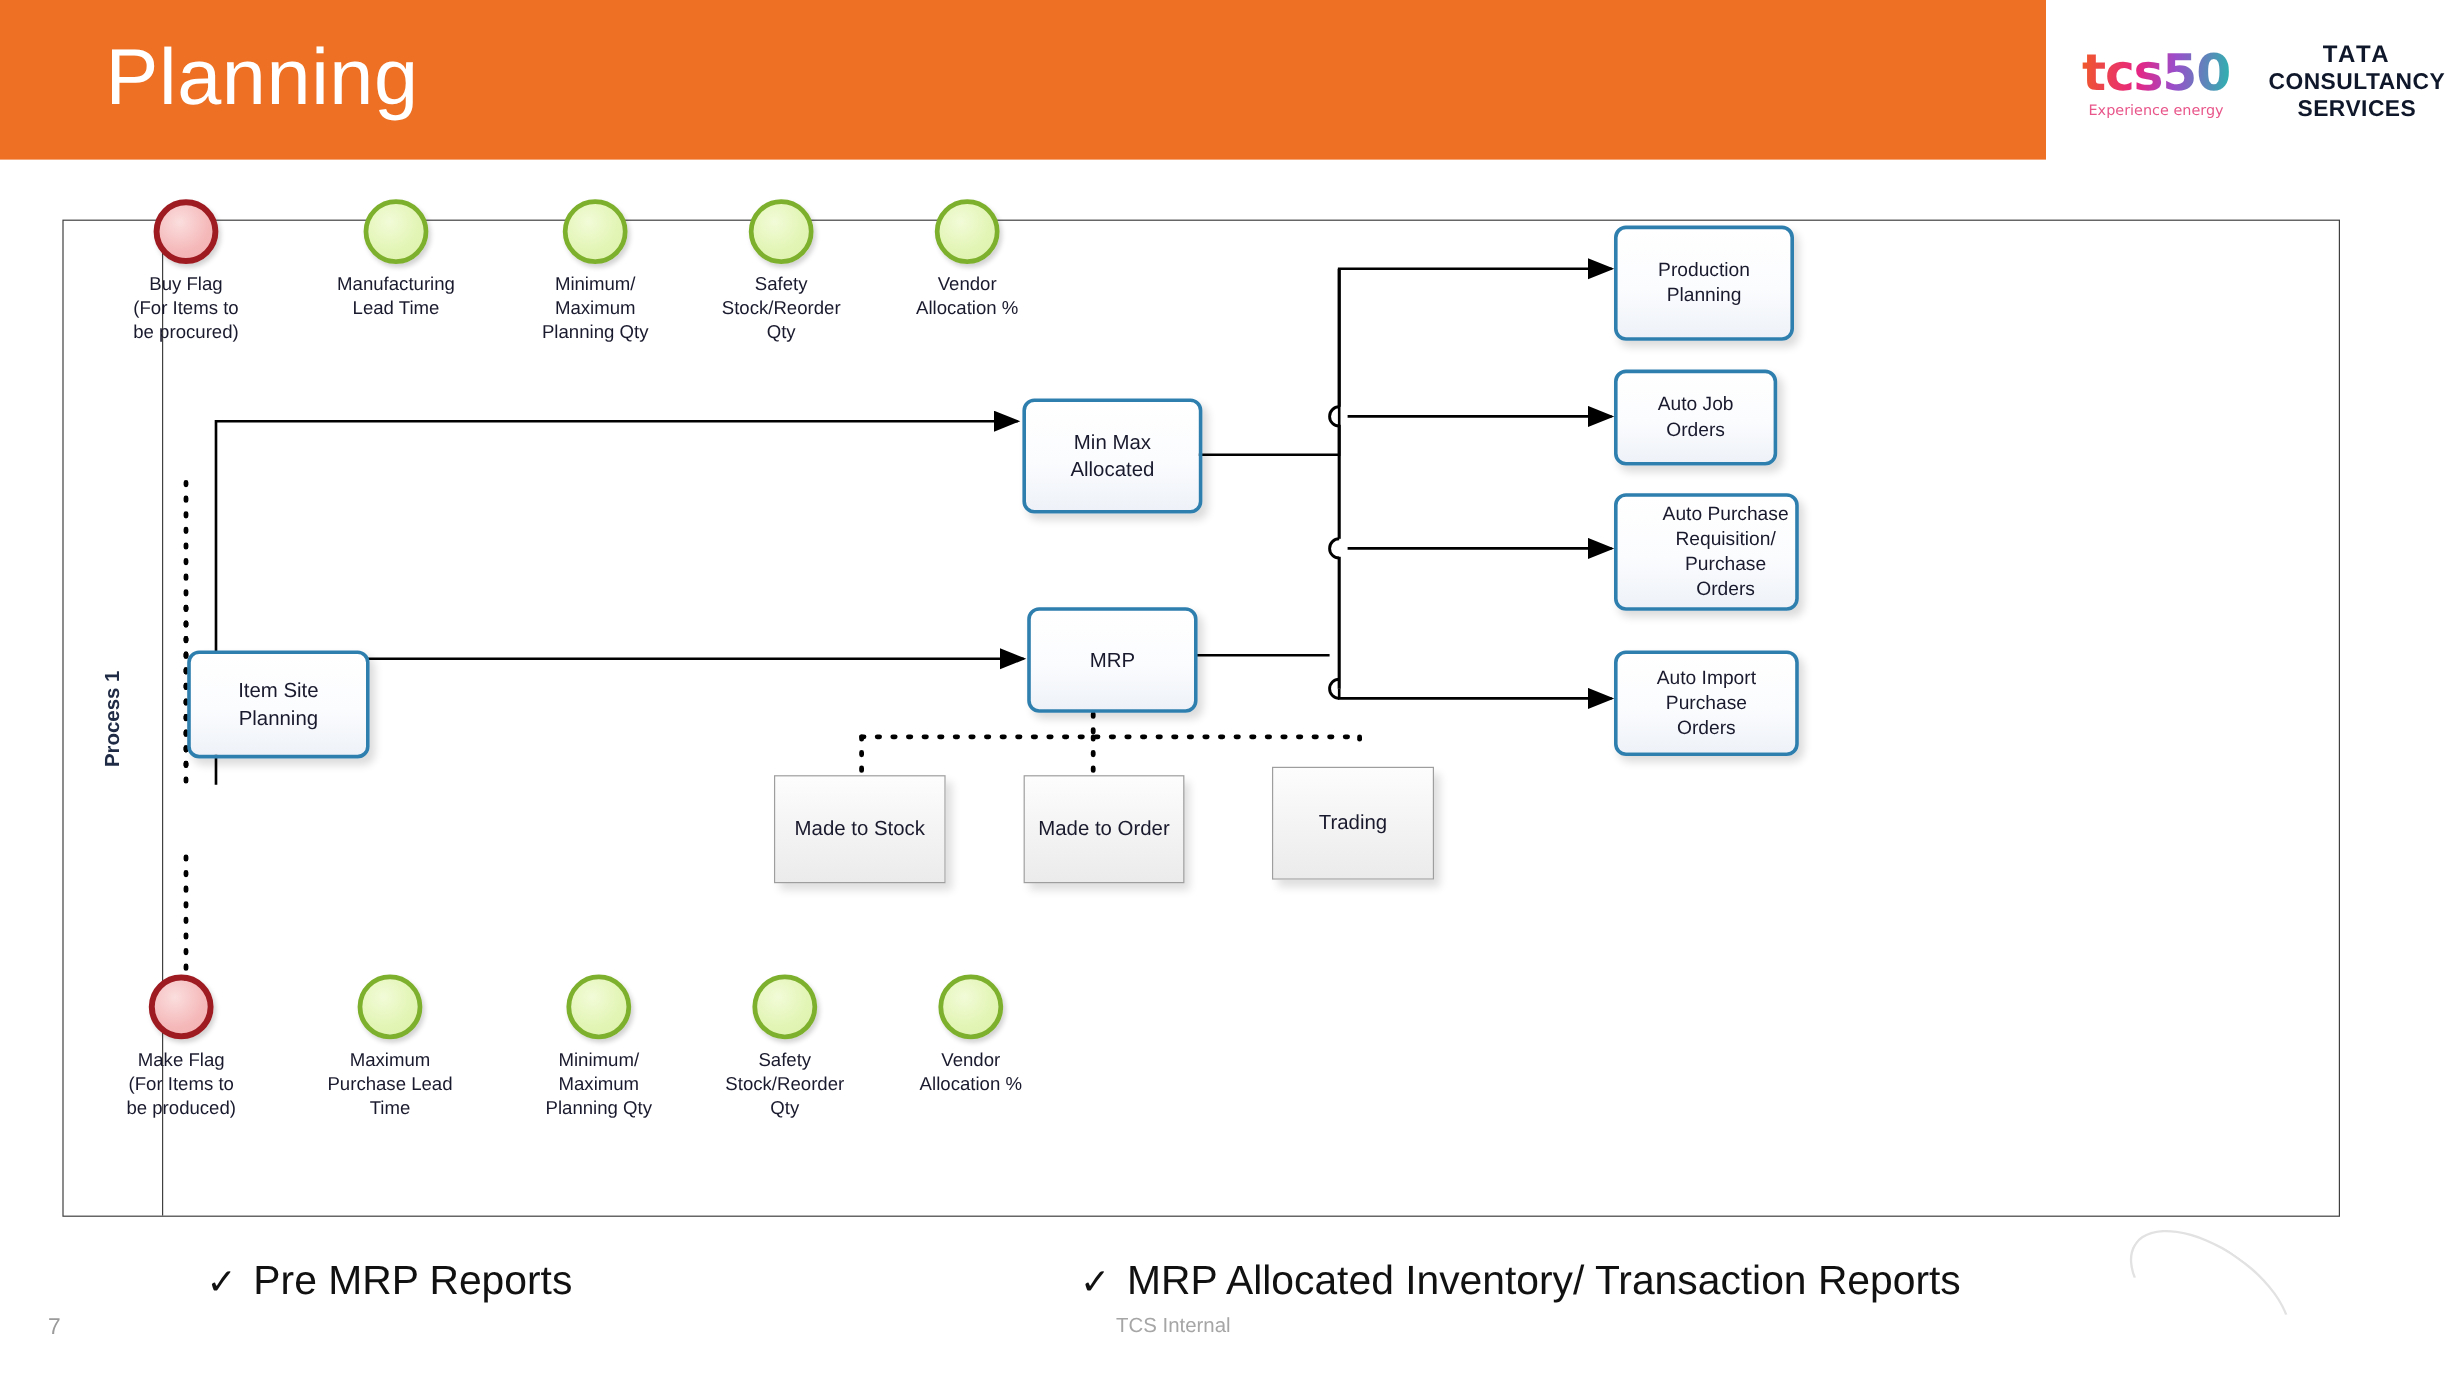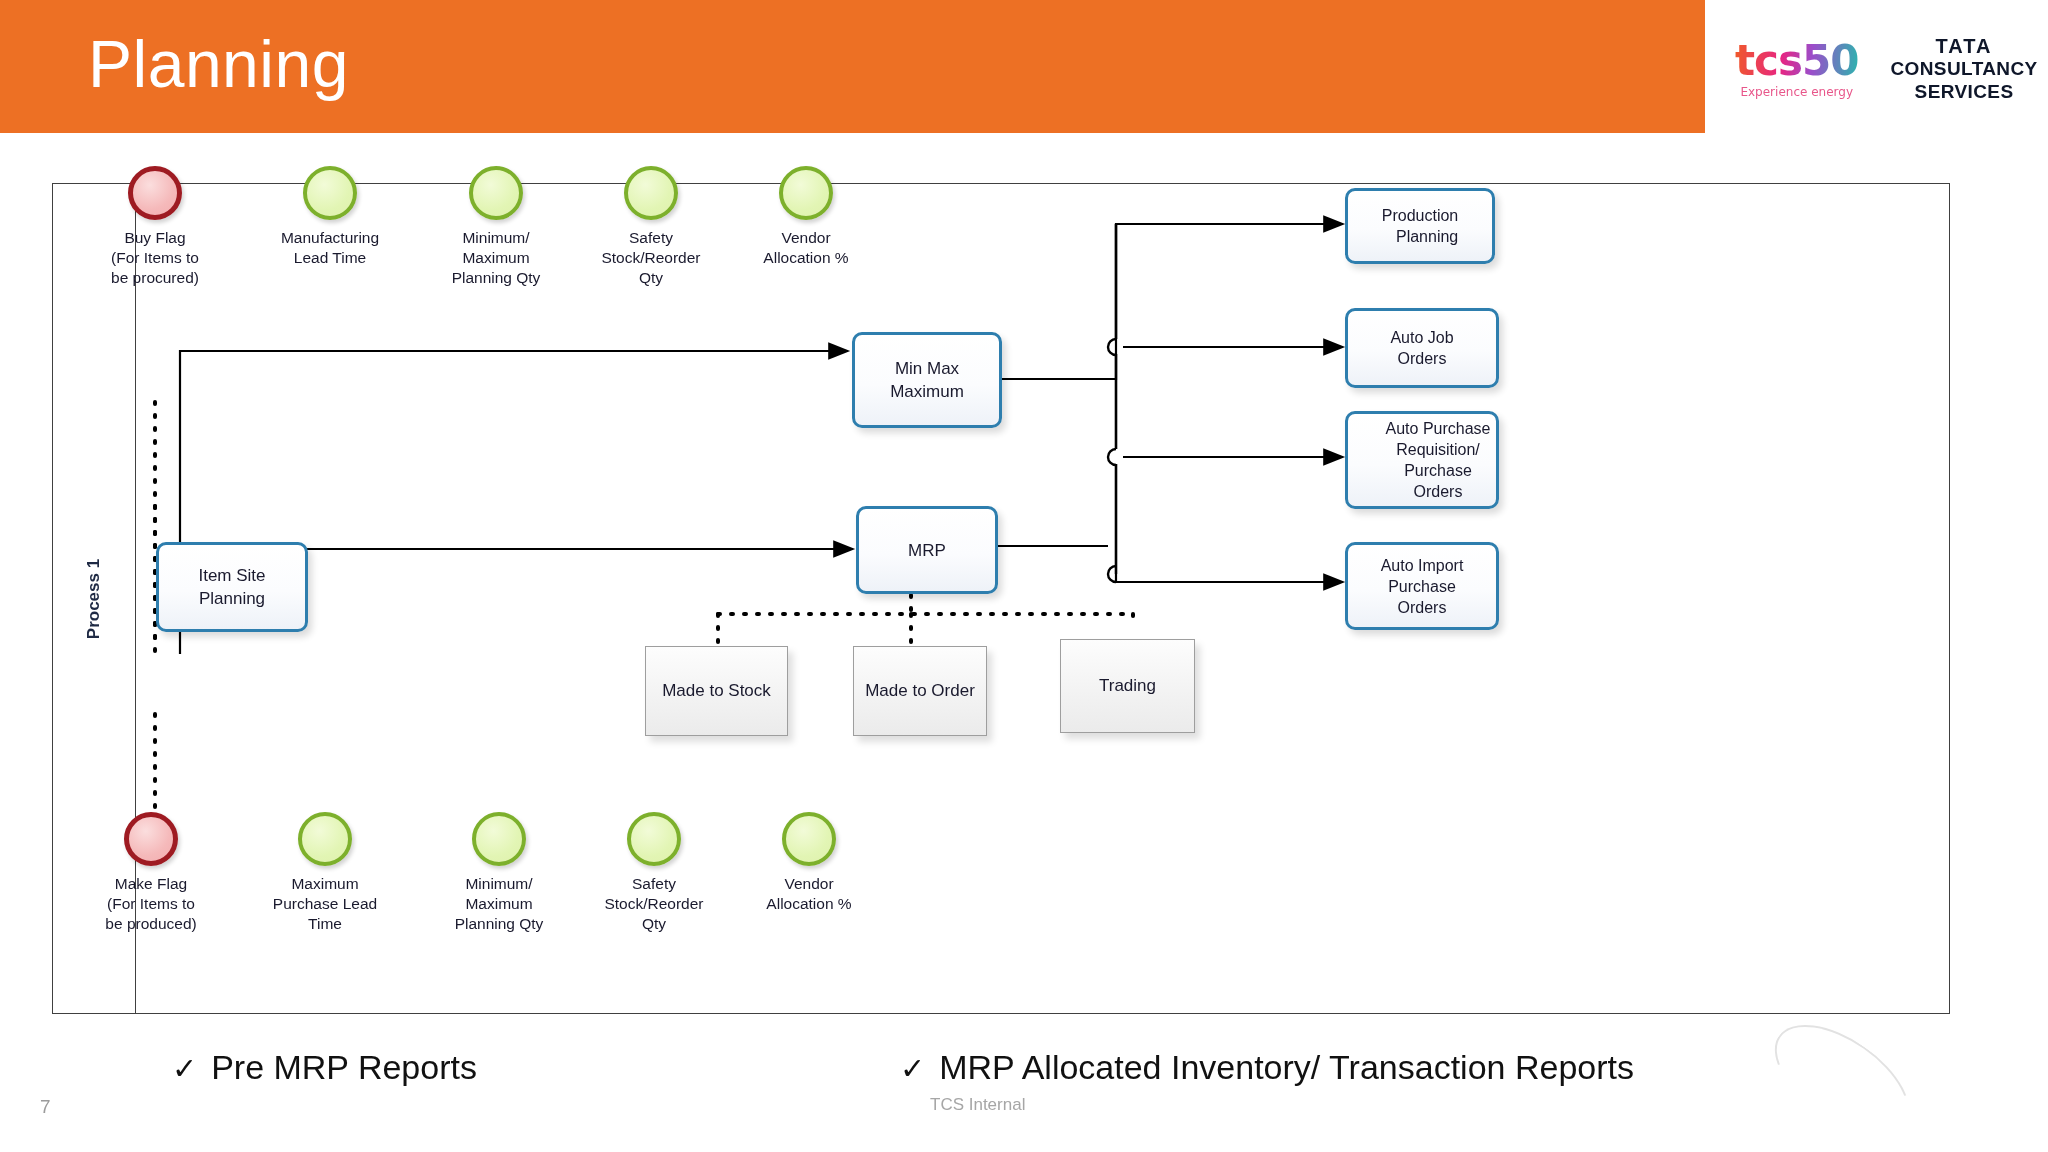--- a/index.html
+++ b/index.html
@@ -371,28 +371,28 @@
   <div class="circ-node" style="left:756px; top:628px; margin-left:-75px;">
     <div class="circ green"></div>
     <div class="circ-label" style="white-space:pre-line">Vendor
 Allocation %</div>
   </div>
 
   <div class="bbox" style="left:103px; top:358px; width:152px; height:90px; white-space:pre-line;">Item Site
 Planning</div>
 
   <div class="bbox" style="left:799px; top:148px; width:150px; height:96px; white-space:pre-line;">Min Max
-Maximum</div>
+Allocated</div>
 
   <div class="bbox" style="left:803px; top:322px; width:142px; height:88px; white-space:pre-line;">MRP</div>
 
-  <div class="bbox small" style="left:1292px; top:4px; width:150px; height:76px; white-space:pre-line;text-align:right;">Production
+  <div class="bbox small" style="left:1292px; top:4px; width:150px; height:96px; white-space:pre-line;">Production
 Planning</div>
 
-  <div class="bbox small" style="left:1292px; top:124px; width:154px; height:80px; white-space:pre-line;">Auto Job
+  <div class="bbox small" style="left:1292px; top:124px; width:136px; height:80px; white-space:pre-line;">Auto Job
 Orders</div>
 
   <div class="bbox small" style="left:1292px; top:227px; width:154px; height:98px; white-space:pre-line;padding-left:36px;">Auto Purchase
 Requisition/
 Purchase
 Orders</div>
 
   <div class="bbox small" style="left:1292px; top:358px; width:154px; height:88px; white-space:pre-line;">Auto Import
 Purchase
 Orders</div>

